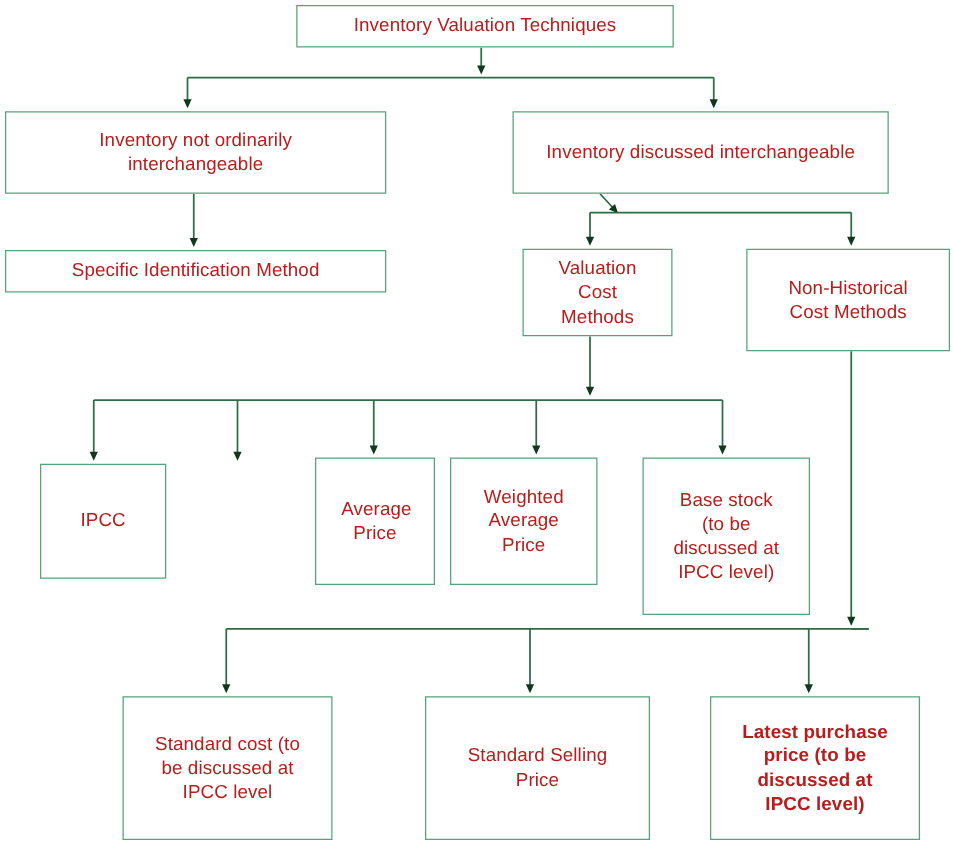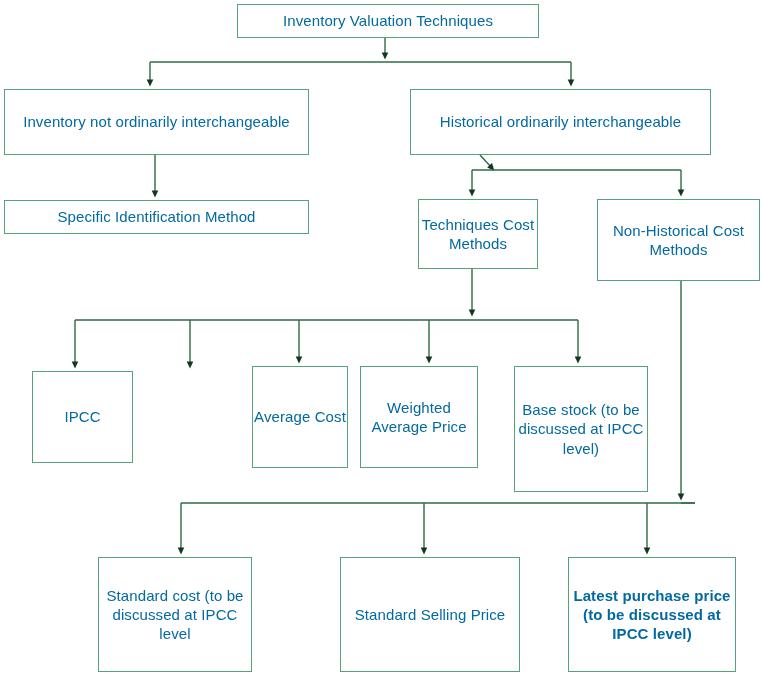--- a/index.html
+++ b/index.html
@@ -23,46 +23,46 @@
     top: 0;
     width: 762px;
     height: 674px;
     pointer-events: none;
   }
   .node {
     position: absolute;
     box-sizing: border-box;
     border: 1.5px solid #55a37a;
     background: #ffffff;
-    color: #0369a1;
+    color: #b91c1c;
     display: flex;
     align-items: center;
     justify-content: center;
     text-align: center;
     line-height: 1.28;
     font-size: 15px;
     letter-spacing: 0.1px;
-    padding: 2px 0;
+    padding: 2px 20px;
   }
   .node span {
     display: block;
     width: 100%;
   }
   .n-root      { left: 237px; top: 4px;   width: 302px; height: 34px; }
   .n-not-inter { left: 4px;   top: 89px;  width: 305px; height: 66px; }
   .n-inter     { left: 410px; top: 89px;  width: 301px; height: 66px; }
   .n-specific  { left: 4px;   top: 200px; width: 305px; height: 34px; }
   .n-hist      { left: 418px; top: 199px; width: 120px; height: 70px; }
   .n-nonhist   { left: 597px; top: 199px; width: 163px; height: 82px; }
   .n-fifo      { left: 32px;  top: 371px; width: 101px; height: 92px; }
   .n-lifo      { left: 144px; top: 371px; width: 90px;  height: 92px; }
   .n-avg       { left: 252px; top: 366px; width: 96px;  height: 102px; }
   .n-wavg      { left: 360px; top: 366px; width: 118px; height: 102px; }
   .n-base      { left: 514px; top: 366px; width: 134px; height: 126px; }
-  .n-std       { left: 98px;  top: 557px; width: 154px; height: 115px; }
+  .n-std       { left: 98px;  top: 557px; width: 168px; height: 115px; }
   .n-adj       { left: 340px; top: 557px; width: 180px; height: 115px; }
   .n-latest    { left: 568px; top: 557px; width: 168px; height: 115px; font-weight: bold; }
 </style>
 </head>
 <body>
 
 <div id="canvas">
 
   <svg id="edges" viewBox="0 0 762 674" width="762" height="674" xmlns="http://www.w3.org/2000/svg">
     <defs>
@@ -103,42 +103,42 @@
 
   <div class="node n-root">
     <span>Inventory Valuation Techniques</span>
   </div>
 
   <div class="node n-not-inter">
     <span>Inventory not ordinarily interchangeable</span>
   </div>
 
   <div class="node n-inter">
-    <span>Historical ordinarily interchangeable</span>
+    <span>Inventory discussed interchangeable</span>
   </div>
 
   <div class="node n-specific">
     <span>Specific Identification Method</span>
   </div>
 
   <div class="node n-hist">
-    <span>Techniques Cost Methods</span>
+    <span>Valuation Cost Methods</span>
   </div>
 
   <div class="node n-nonhist">
     <span>Non-Historical Cost Methods</span>
   </div>
 
   <div class="node n-fifo">
     <span>IPCC</span>
   </div>
 
 
   <div class="node n-avg">
-    <span>Average Cost</span>
+    <span>Average Price</span>
   </div>
 
   <div class="node n-wavg">
     <span>Weighted Average Price</span>
   </div>
 
   <div class="node n-base">
     <span>Base stock (to be discussed at IPCC level)</span>
   </div>
 

